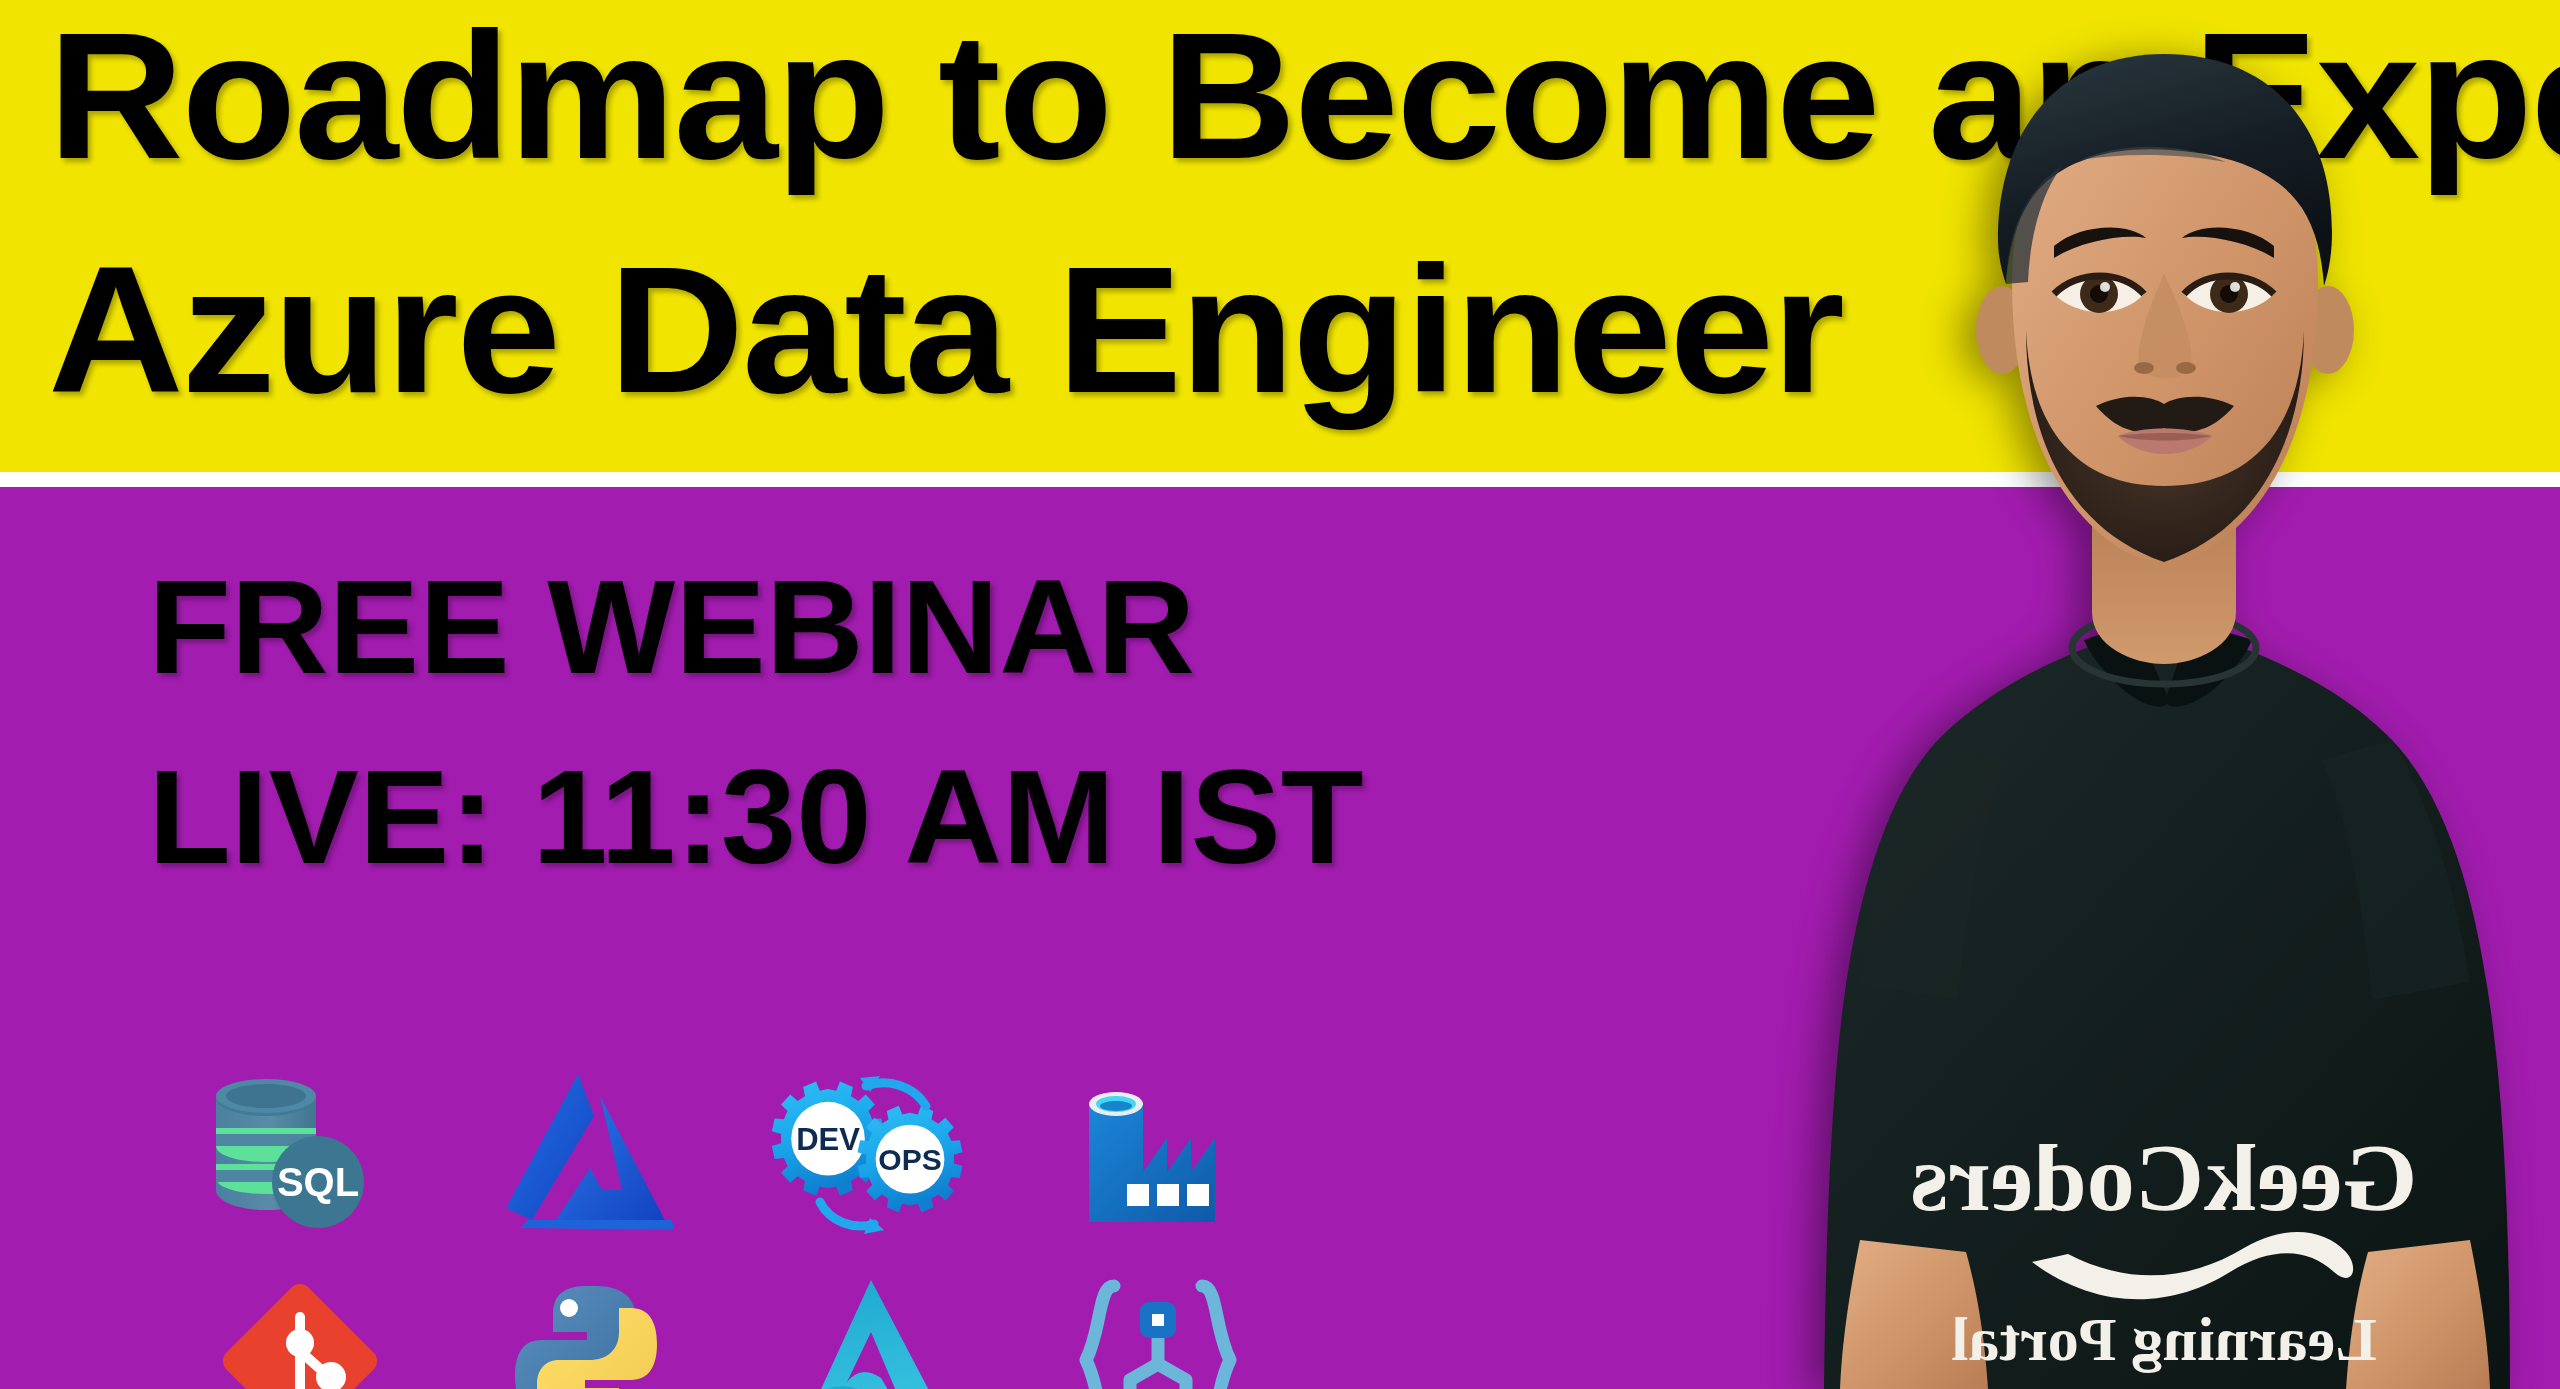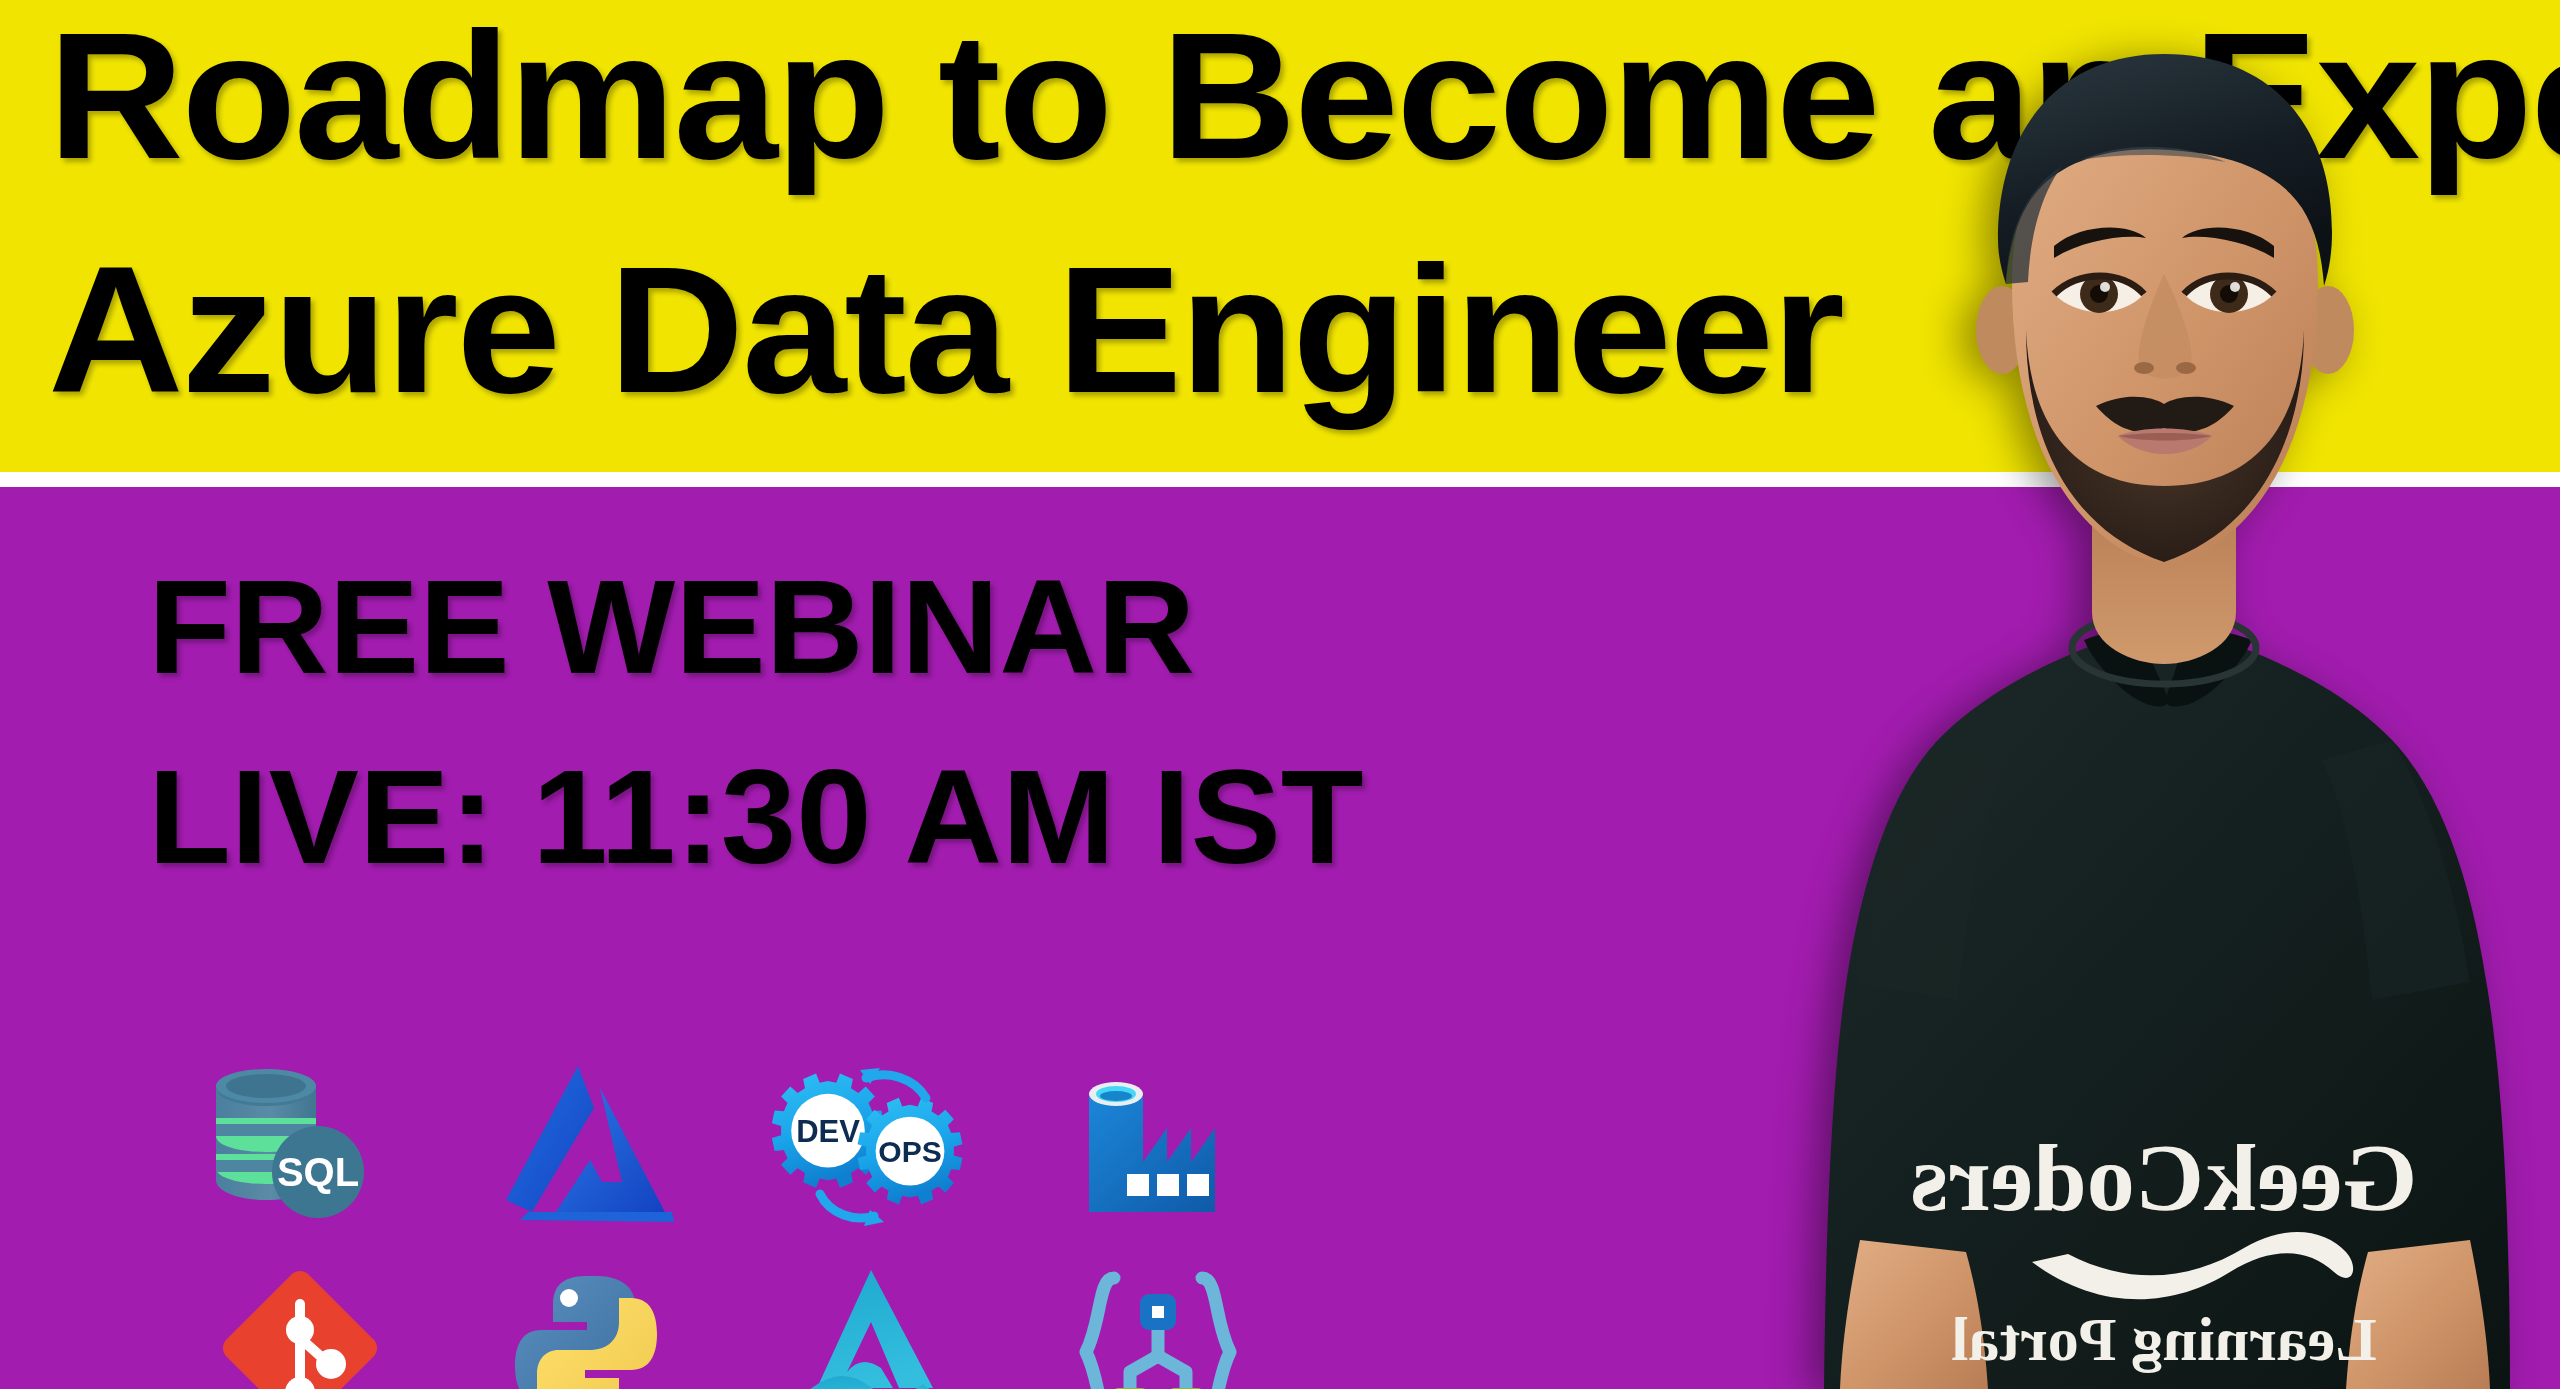--- a/index.html
+++ b/index.html
@@ -79,21 +79,21 @@
     left:170px; top:575px;
     width:1140px;
     display:grid;
     grid-template-columns:repeat(4, 260px);
     grid-template-rows:190px 200px;
     column-gap:26px;
     row-gap:8px;
   }
   .tech-cell {
     display:flex;
-    align-items:flex-start;
+    align-items:center;
     justify-content:center;
     position:relative;
   }
   .tech-cell svg { display:block; overflow:visible; }
 
   
   #person {
     position:absolute;
     right:0; top:0;
     width:820px; height:1389px;

